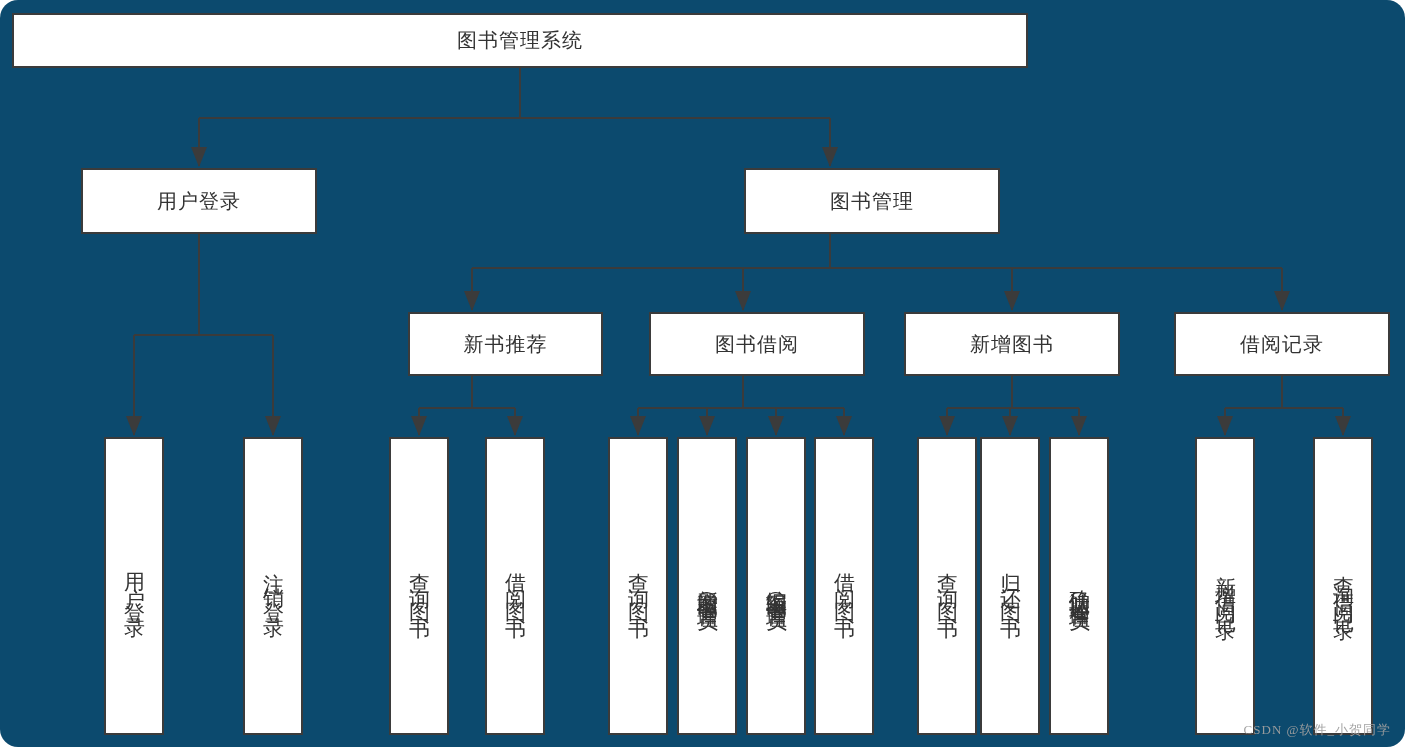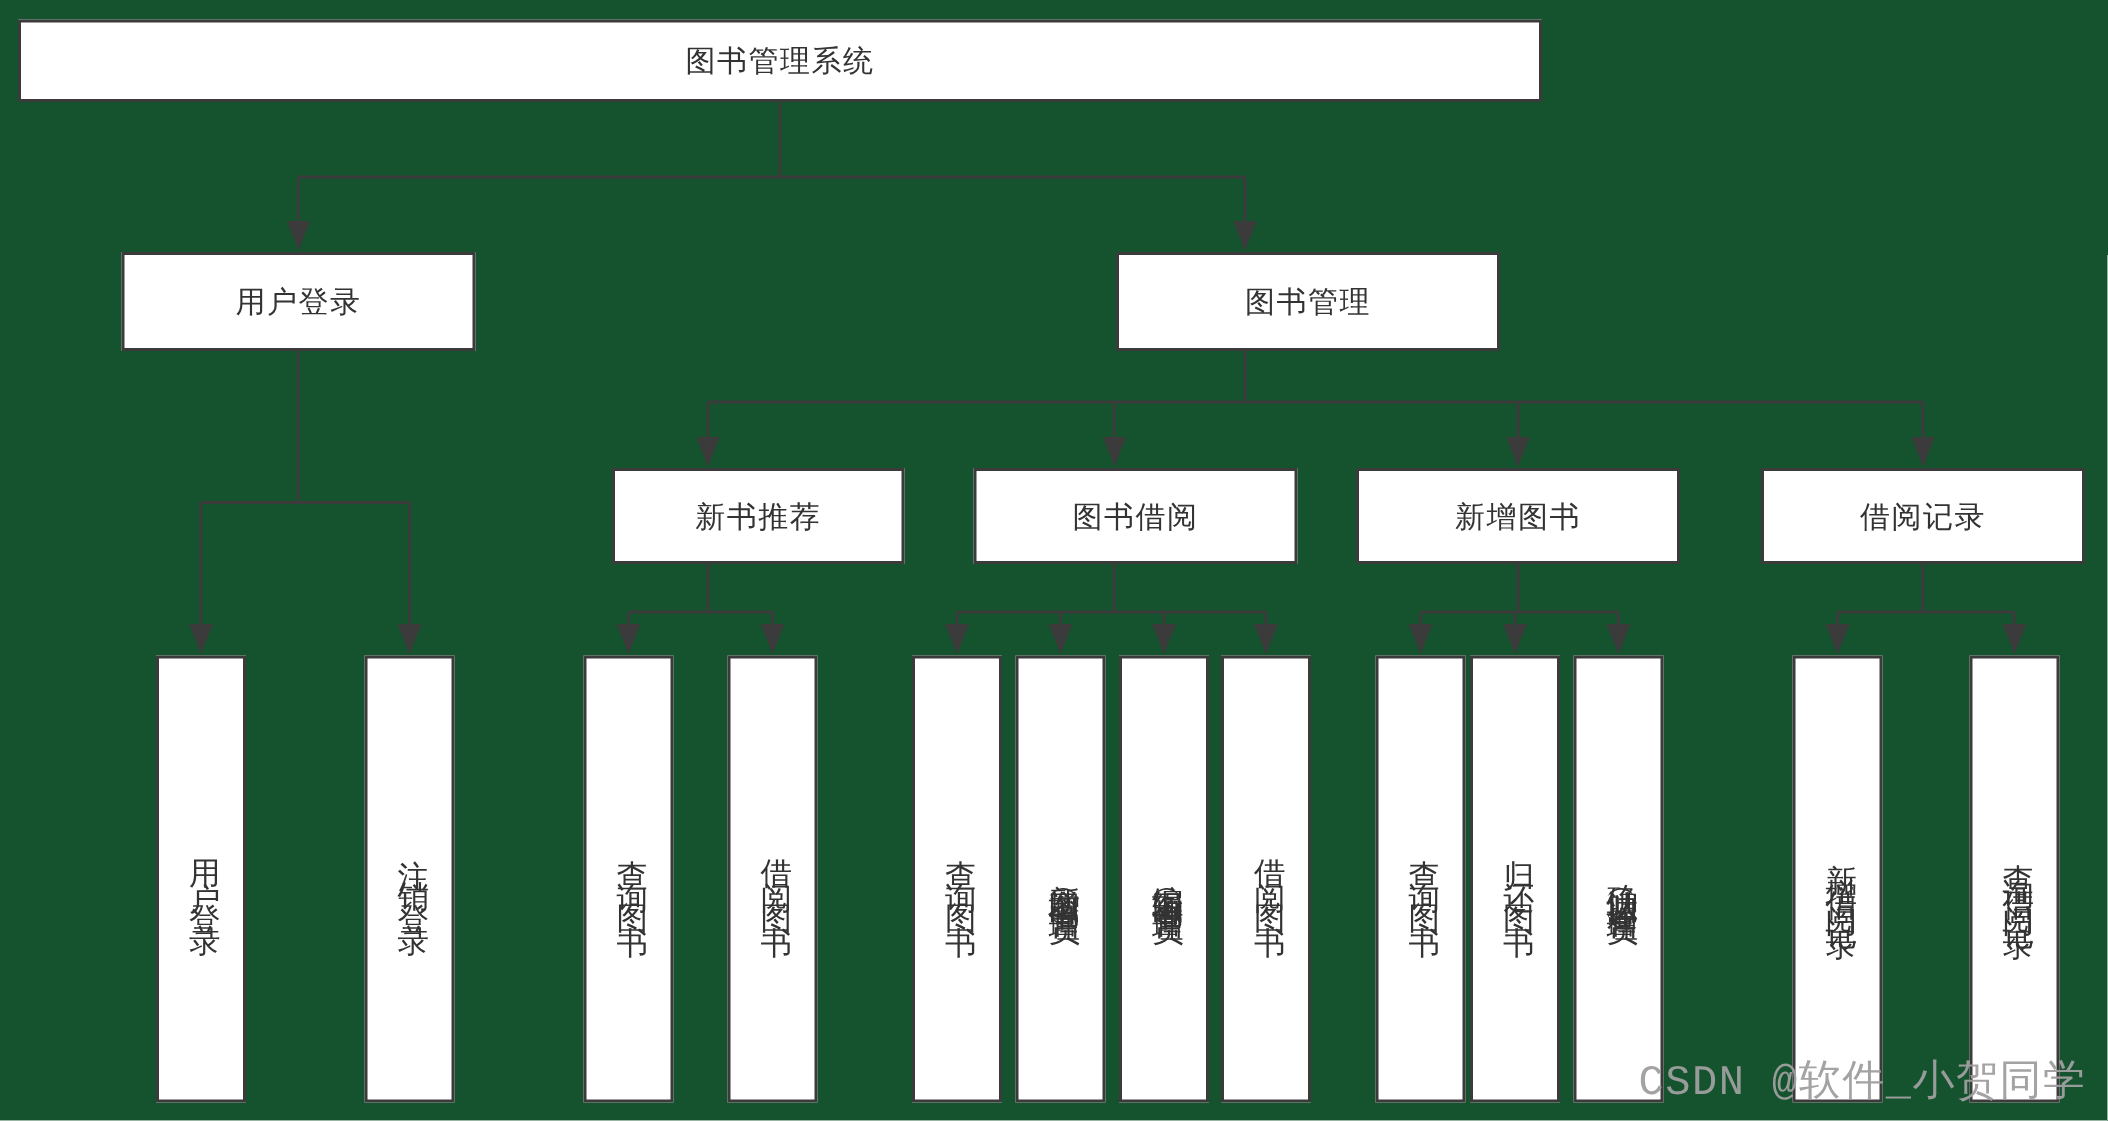--- a/index.html
+++ b/index.html
@@ -1,21 +1,22 @@
 <!DOCTYPE html>
 <html><head>
 <meta charset="utf-8">
 <style>
   html,body{margin:0;padding:0;background:#fff;}
   .canvas{
     position:relative;
     width:1405px;height:747px;
-    background:#14532d;
-    font-family:Liberation Mono, monospace;
+    background:#0c4a6e;
+    font-family:Liberation Serif, serif;
     overflow:hidden;
+    border-radius:18px;
   }
   .connectors{position:absolute;left:0;top:0;width:1405px;height:747px;}
   .box{
     position:absolute;
     box-sizing:border-box;
     background:#fff;
     border:2px solid #3b3b3b;
     display:flex;align-items:center;justify-content:center;
     color:#333;
   }
@@ -25,21 +26,21 @@
     text-orientation:mixed;
     font-size:21px;
     line-height:1;
   }
   .ls-lg{letter-spacing:15px;}
   .ls-md{letter-spacing:9px;}
   .ls-sm{letter-spacing:3px;}
   .watermark{
     position:absolute;
     right:14px;bottom:8px;
-    font-size:28px;
+    font-size:13px;
     letter-spacing:1px;
     color:#9f9f9f;
     opacity:.95;
     white-space:nowrap;
   }
 </style>
 </head>
 <body>
 
 <div class="canvas">

